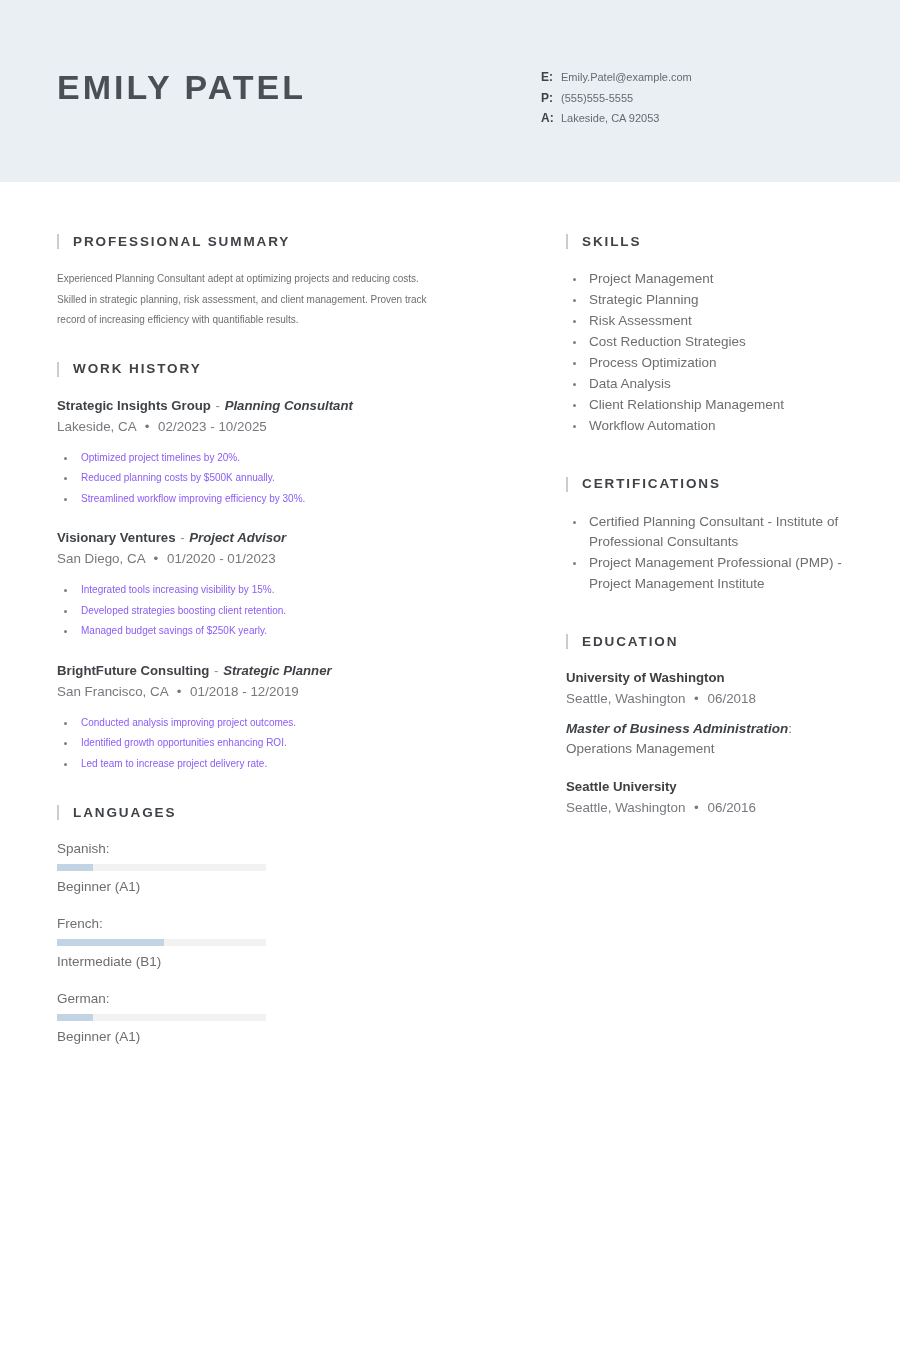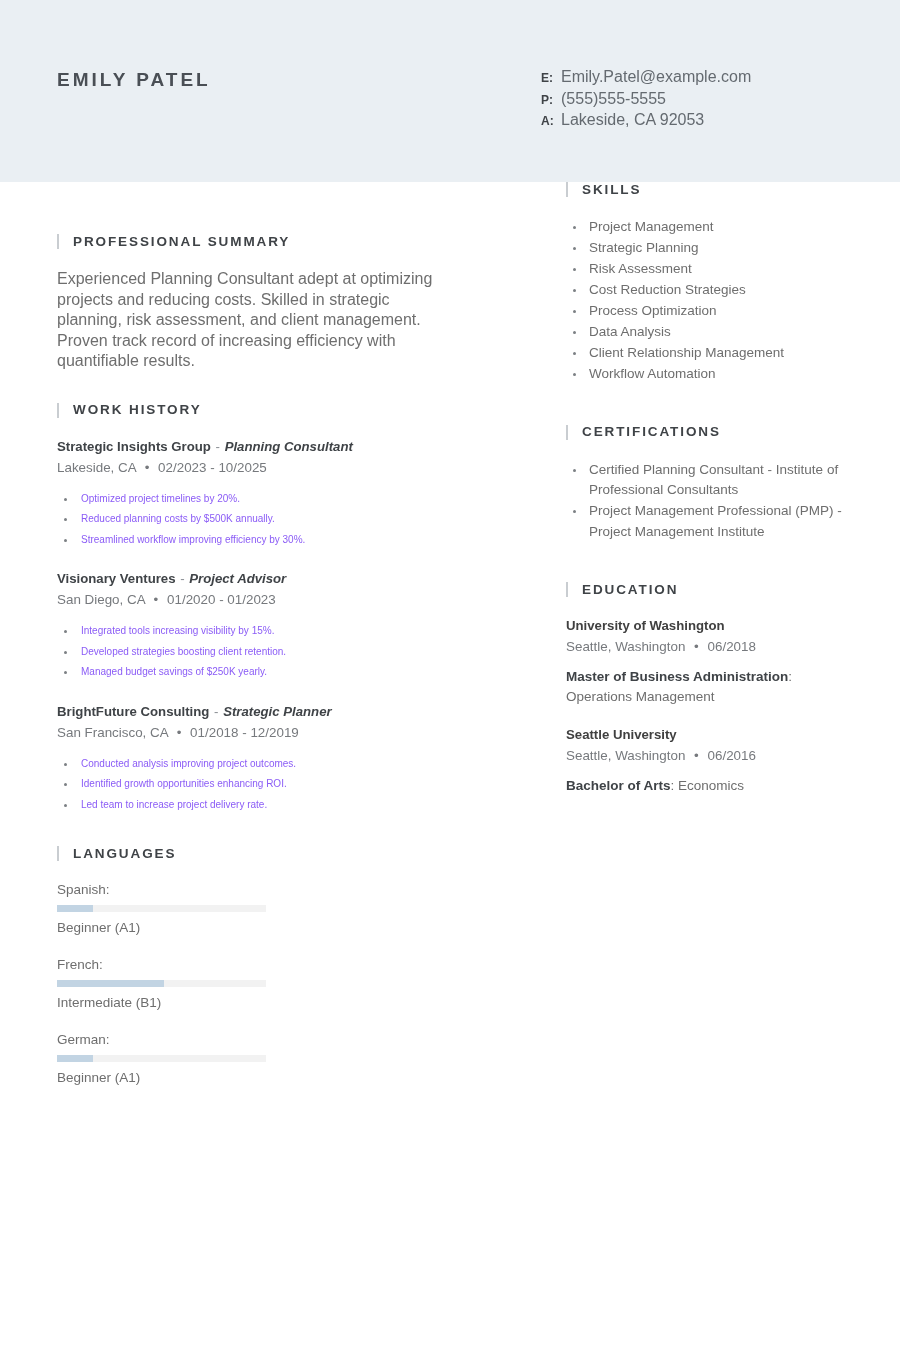--- a/index.html
+++ b/index.html
@@ -33,21 +33,21 @@
     padding: 0;
     position: relative;
   }
   .header-name-wrap {
     position: absolute;
     left: 57px;
     top: 70px;
   }
   .name {
     font-family: "Liberation Sans Narrow", "Liberation Sans", sans-serif;
-    font-size: 19px;
+    font-size: 34px;
     font-weight: bold;
     letter-spacing: 3.0px;
     color: #4a4f55;
     line-height: 1;
     white-space: nowrap;
   }
   .contact {
     position: absolute;
     left: 541px;
     top: 70px;
@@ -61,39 +61,40 @@
   }
   .contact-label {
     font-weight: bold;
     color: #3f4347;
     width: 20px;
     flex: 0 0 20px;
     font-size: 12px;
   }
   .contact-value {
     color: #646a70;
-    font-size: 16px;
+    font-size: 11px;
   }
 
   
   .body-wrap {
     display: flex;
     padding: 0;
     position: relative;
     gap: 28px;
   }
   .col-left {
     width: 443px;
     padding-left: 57px;
     padding-top: 52px;
     box-sizing: border-box;
   }
   .col-right {
     width: 457px;
     padding-left: 95px;
+    padding-top: 52px;
     padding-right: 42px;
     box-sizing: border-box;
   }
 
   
   .section-head {
     display: flex;
     align-items: center;
     margin-bottom: 20px;
   }
@@ -113,21 +114,21 @@
     line-height: 1;
     white-space: nowrap;
   }
 
   .section {
     margin-bottom: 31px;
   }
 
   
   .summary-text {
-    font-size: 16px;
+    font-size: 10px;
     line-height: 20.5px;
     color: #6e6e6e;
     max-width: 432px;
   }
 
   
   .job { margin-bottom: 20px; }
   .job:last-child { margin-bottom: 3px; }
   .job-title-line {
     font-size: 13.2px;
@@ -222,20 +223,21 @@
     margin-bottom: 11px;
   }
   .edu-meta .sep { padding: 0 5px; }
   .edu-degree {
     font-size: 13.5px;
     line-height: 20px;
     color: #6e6e6e;
   }
   .edu-degree b {
     font-weight: bold;
+    font-style: italic;
     color: #3f4347;
   }
 
   
   .lang-grid {
     display: flex;
     flex-wrap: wrap;
     width: 440px;
   }
   .lang-item {
@@ -450,22 +452,19 @@
           </div>
         </div>
 
         <div class="edu">
           <div class="edu-school">Seattle University</div>
           <div class="edu-meta">
             <span>Seattle, Washington</span>
             <span class="sep">•</span>
             <span>06/2016</span>
           </div>
-          <div class="edu-degree">
-            <b>Bachelor of Arts</b><span>: Economics</span>
-          </div>
         </div>
 
       </div>
 
     </div>
   </div>
 </div>
 
 </body></html>

